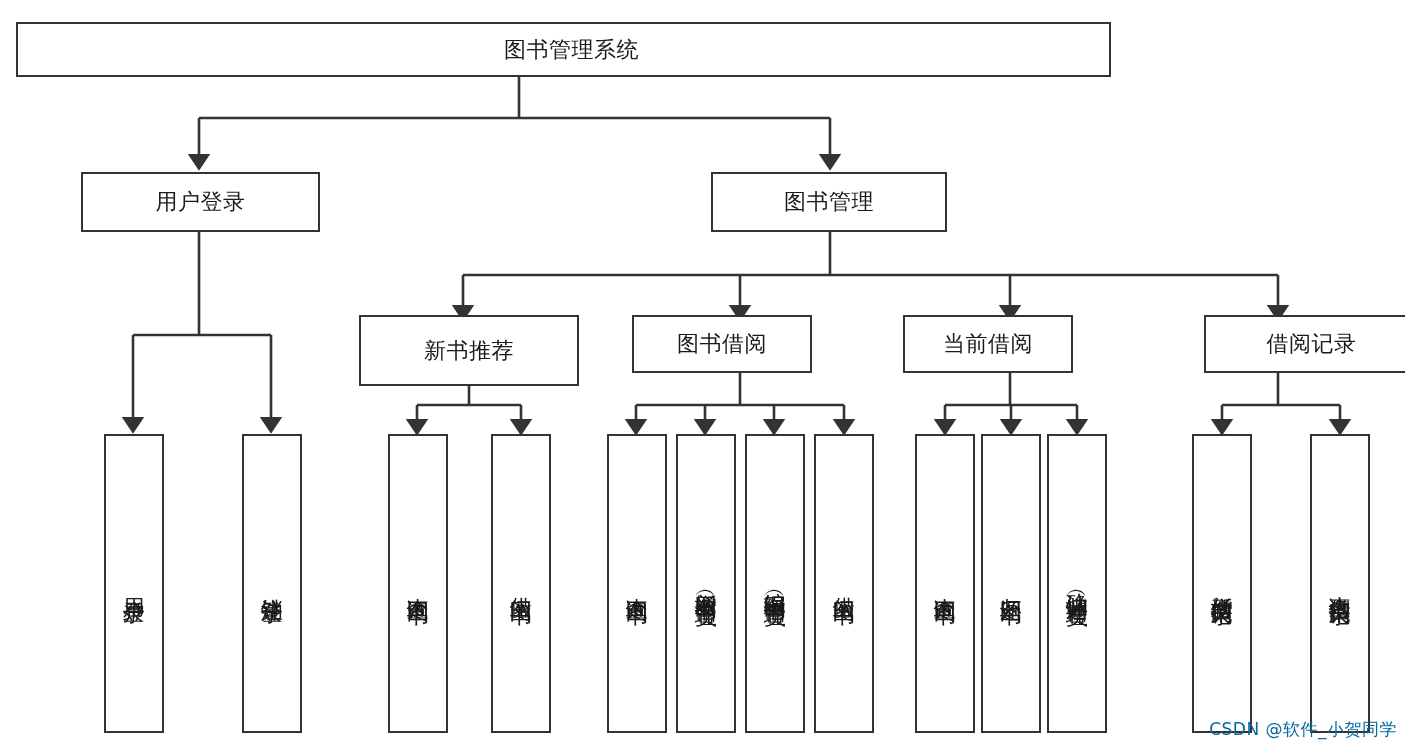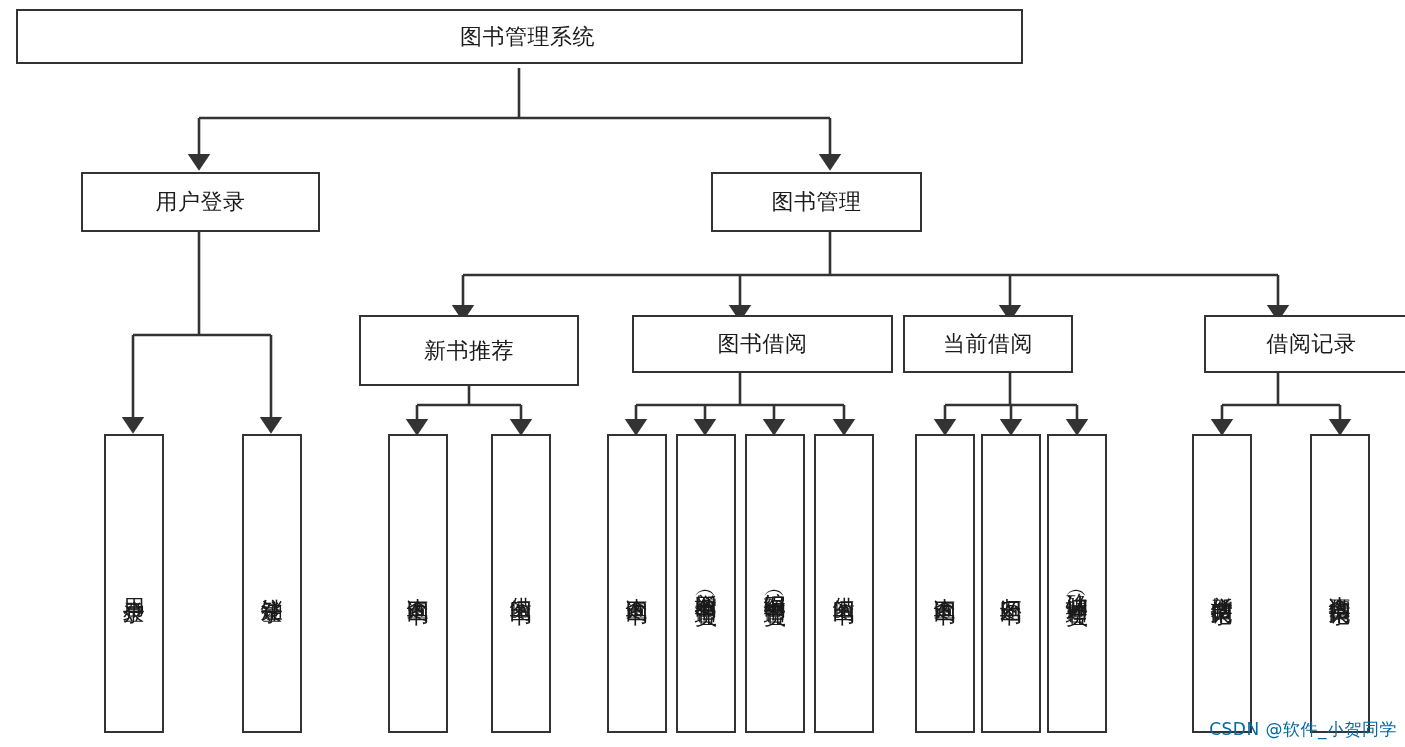--- a/index.html
+++ b/index.html
@@ -123,35 +123,35 @@
       <path d="M1011,405 L1011,427" marker-end="url(#arrow)"></path>
       <path d="M1077,405 L1077,427" marker-end="url(#arrow)"></path>
 
       <path d="M1278,373 L1278,405"></path>
       <path d="M1222,405 L1340,405"></path>
       <path d="M1222,405 L1222,427" marker-end="url(#arrow)"></path>
       <path d="M1340,405 L1340,427" marker-end="url(#arrow)"></path>
     </g>
   </svg>
 
-  <div class="node horiz root" style="left:16px; top:9px; width:1007px; height:55px;padding-left:16px;">
+  <div class="node horiz root" style="left:16px; top:22px; width:1095px; height:55px;padding-left:16px;">
     <span class="label">图书管理系统</span>
   </div>
 
   <div class="node horiz" style="left:81px; top:172px; width:239px; height:60px;">
     <span class="label">用户登录</span>
   </div>
-  <div class="node horiz" style="left:711px; top:172px; width:211px; height:60px;">
+  <div class="node horiz" style="left:711px; top:172px; width:236px; height:60px;">
     <span class="label">图书管理</span>
   </div>
 
   <div class="node horiz" style="left:359px; top:315px; width:220px; height:71px;">
     <span class="label">新书推荐</span>
   </div>
-  <div class="node horiz" style="left:632px; top:315px; width:261px; height:58px;">
+  <div class="node horiz" style="left:632px; top:315px; width:180px; height:58px;">
     <span class="label">图书借阅</span>
   </div>
   <div class="node horiz" style="left:903px; top:315px; width:170px; height:58px;">
     <span class="label">当前借阅</span>
   </div>
   <div class="node horiz" style="left:1204px; top:315px; width:215px; height:58px;">
     <span class="label">借阅记录</span>
   </div>
 
   <div class="node vert" style="left:104px; top:434px; width:60px; height:299px;">

